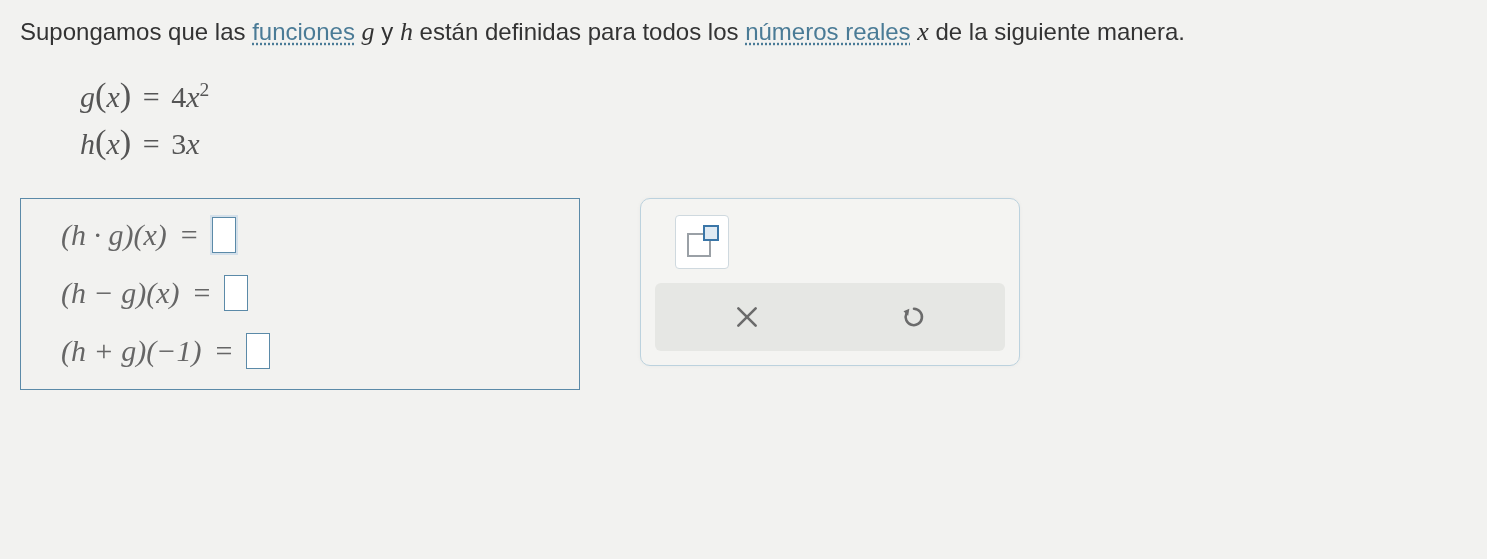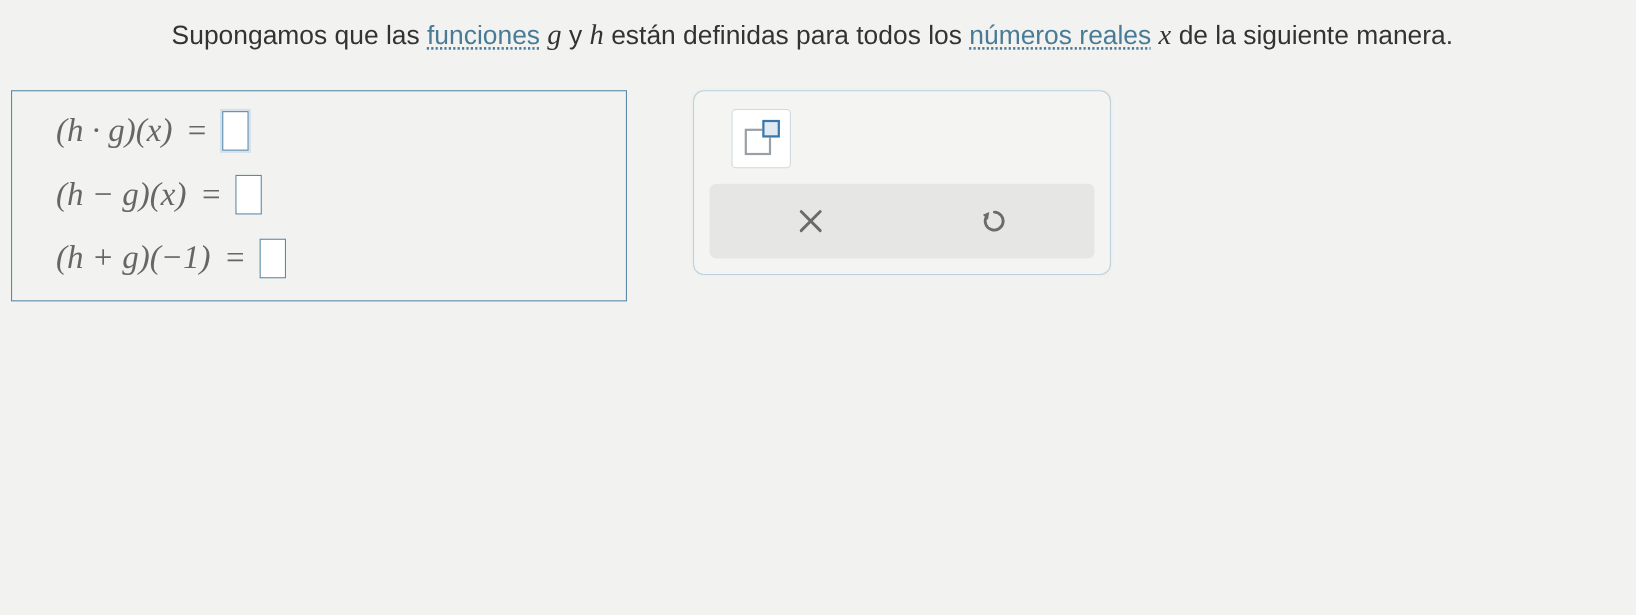--- a/index.html
+++ b/index.html
@@ -6,23 +6,22 @@
     margin: 0;
     padding: 0;
     width: 1487px;
     height: 559px;
     background: #f2f2f0;
     font-family: Arial, Helvetica, sans-serif;
     color: #333;
     overflow: hidden;
   }
   .page {
-    padding: 14px 20px 20px 10px;
+    padding: 14px 20px 20px 20px;
     box-sizing: border-box;
-    text-align: center;
   }
   .prompt {
     font-size: 24px;
     line-height: 1.4;
   }
   .link-word {
     color: #4a7b96;
     text-decoration: underline dotted;
     text-underline-offset: 3px;
     cursor: help;
@@ -168,20 +167,32 @@
 </style>
 </head>
 <body>
 
 <div class="page">
 
   <div class="prompt">
     <span>Supongamos que las </span><span class="link-word">funciones</span><span> </span><span class="italic-var">g</span><span> y </span><span class="italic-var">h</span><span> están definidas para todos los </span><span class="link-word">números reales</span><span> </span><span class="italic-var">x</span><span> de la siguiente manera.</span>
   </div>
 
+  <div class="defs">
+    <div class="row">
+      <span>g</span><span class="paren">(</span><span>x</span><span class="paren">)</span>
+      <span class="upright" style="margin:0 4px;">=</span>
+      <span class="upright">4</span><span>x</span><sup>2</sup>
+    </div>
+    <div class="row">
+      <span>h</span><span class="paren">(</span><span>x</span><span class="paren">)</span>
+      <span class="upright" style="margin:0 4px;">=</span>
+      <span class="upright">3</span><span>x</span>
+    </div>
+  </div>
 
 
   <div class="lower-area">
 
     <div class="answer-box">
       <div class="ans-row">
         <span>(h · g)(x)</span>
         <span class="upright">=</span>
         <span class="input-slot active"></span>
       </div>

